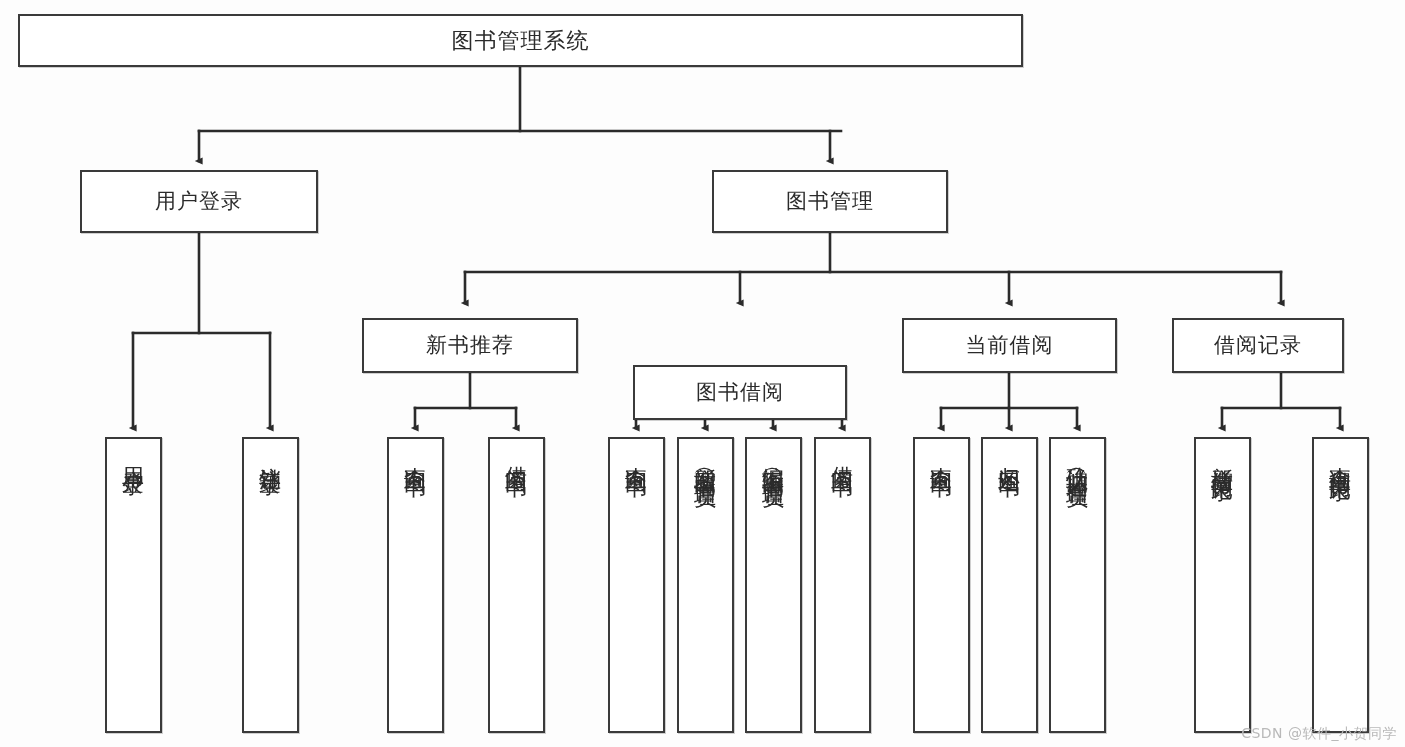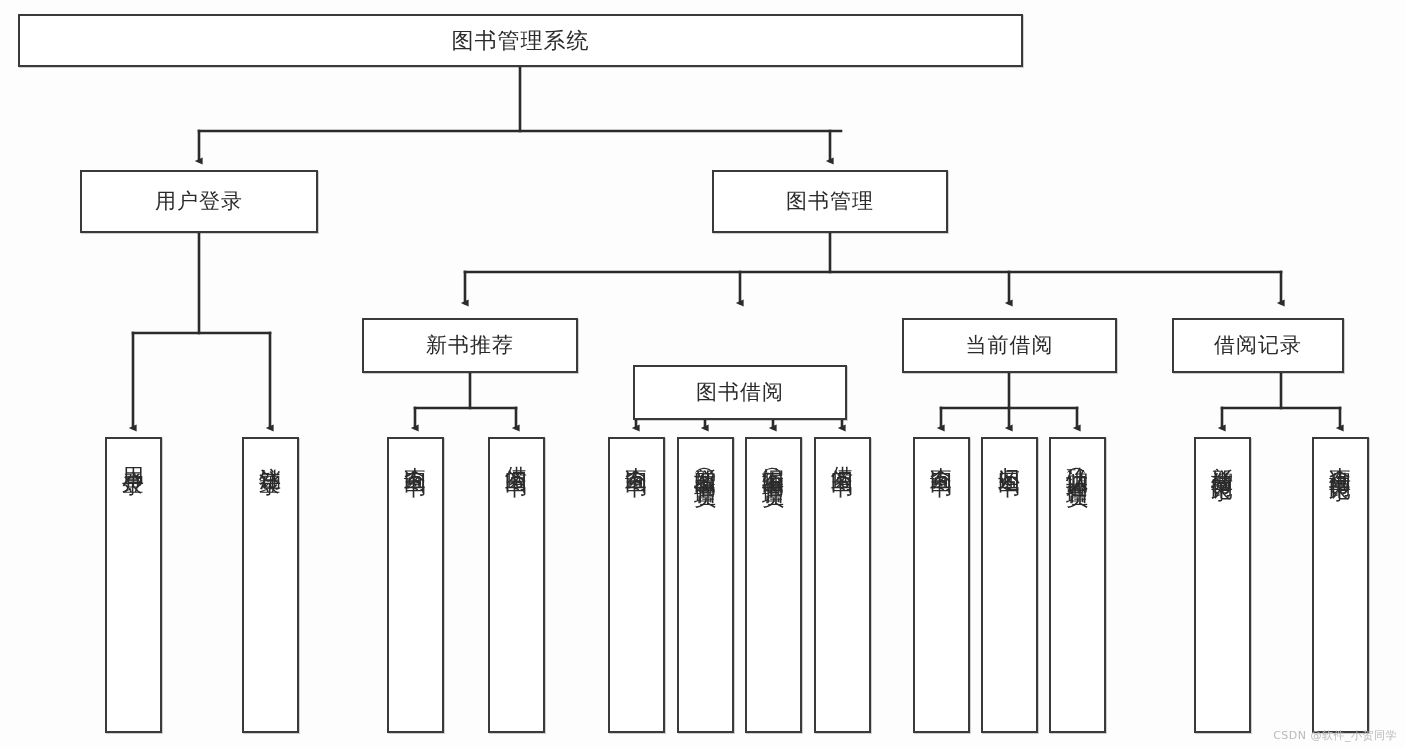--- a/index.html
+++ b/index.html
@@ -40,21 +40,21 @@
     white-space:normal;
     line-height:1.05;
     max-height:280px;
   }
   .node.root .lbl{font-size:22px;}
 
   .watermark{
     position:absolute;
     right:8px;
     bottom:4px;
-    font-size:11px;
+    font-size:14px;
     color:#b9b9b9;
     letter-spacing:.5px;
     white-space:nowrap;
     user-select:none;
   }
 </style>
 </head>
 <body>
 
 <div id="stage">

